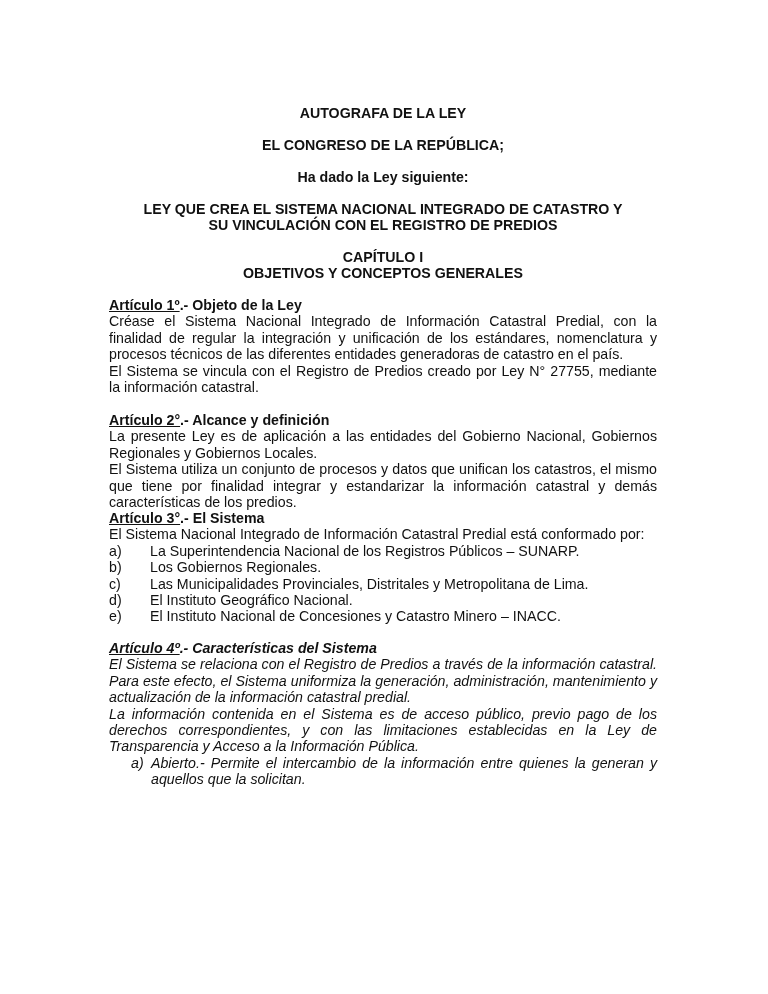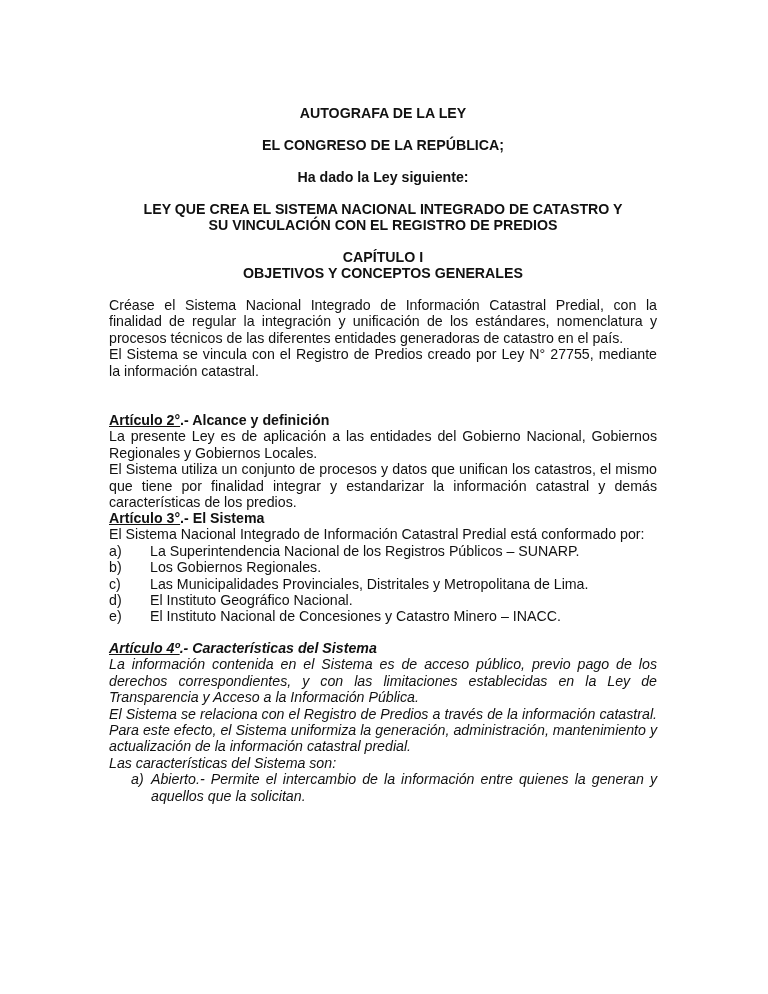--- a/index.html
+++ b/index.html
@@ -34,20 +34,23 @@
   <div class="heading-line" style="top:137px;">EL CONGRESO DE LA REPÚBLICA;</div>
   <div class="heading-line" style="top:169px;">Ha dado la Ley siguiente:</div>
 
   <div class="heading-line center" style="top:201px;">LEY QUE CREA EL SISTEMA NACIONAL INTEGRADO DE CATASTRO Y</div>
   <div class="heading-line center" style="top:217px;">SU VINCULACIÓN CON EL REGISTRO DE PREDIOS</div>
 
   <div class="heading-line center" style="top:249px;">CAPÍTULO I</div>
   <div class="heading-line center" style="top:265px;">OBJETIVOS Y CONCEPTOS GENERALES</div>
 
   <div class="art" style="top:297px;">
+    <div class="art-title">
+      <span class="num">Artículo 1º</span><span>.- Objeto de la Ley</span>
+    </div>
     <p class="justify">Créase el Sistema Nacional Integrado de Información Catastral Predial, con la finalidad de regular la integración y unificación de los estándares, nomenclatura y procesos técnicos de las diferentes entidades generadoras de catastro en el país.</p>
     <p class="justify">El Sistema se vincula con el Registro de Predios creado por Ley N° 27755, mediante la información catastral.</p>
   </div>
 
   <div class="art" style="top:412px;">
     <div class="art-title">
       <span class="num">Artículo 2°</span><span>.- Alcance y definición</span>
     </div>
     <p class="justify">La presente Ley es de aplicación a las entidades del Gobierno Nacional, Gobiernos Regionales y Gobiernos Locales.</p>
     <p class="justify">El Sistema utiliza un conjunto de procesos y datos que unifican los catastros, el mismo que tiene por finalidad integrar y estandarizar la información catastral y demás características de los predios.</p>
@@ -77,22 +80,21 @@
     <div class="list-item">
       <span class="lbl">e)</span>
       <span class="txt">El Instituto Nacional de Concesiones y Catastro Minero – INACC.</span>
     </div>
   </div>
 
   <div class="art" style="top:640px;font-style:italic;">
     <div class="art-title">
       <span class="num">Artículo 4º</span><span>.- Características del Sistema</span>
     </div>
+    <p class="justify">El Sistema se relaciona con el Registro de Predios a través de la información catastral. Para este efecto, el Sistema uniformiza la generación, administración, mantenimiento y actualización de la información catastral predial.</p>
     <p class="justify">La información contenida en el Sistema es de acceso público, previo pago de los derechos correspondientes, y con las limitaciones establecidas en la Ley de Transparencia y Acceso a la Información Pública.</p>
-    <p class="justify">El Sistema se relaciona con el Registro de Predios a través de la información catastral. Para este efecto, el Sistema uniformiza la generación, administración, mantenimiento y actualización de la información catastral predial.</p>
-    <p class="justify">Las características del Sistema son:</p>
     <div class="sublist-item">
       <span class="lbl">a)</span>
       <span class="txt">Abierto.- Permite el intercambio de la información entre quienes la generan y aquellos que la solicitan.</span>
     </div>
   </div>
 
 </div>
 
 </body></html>

